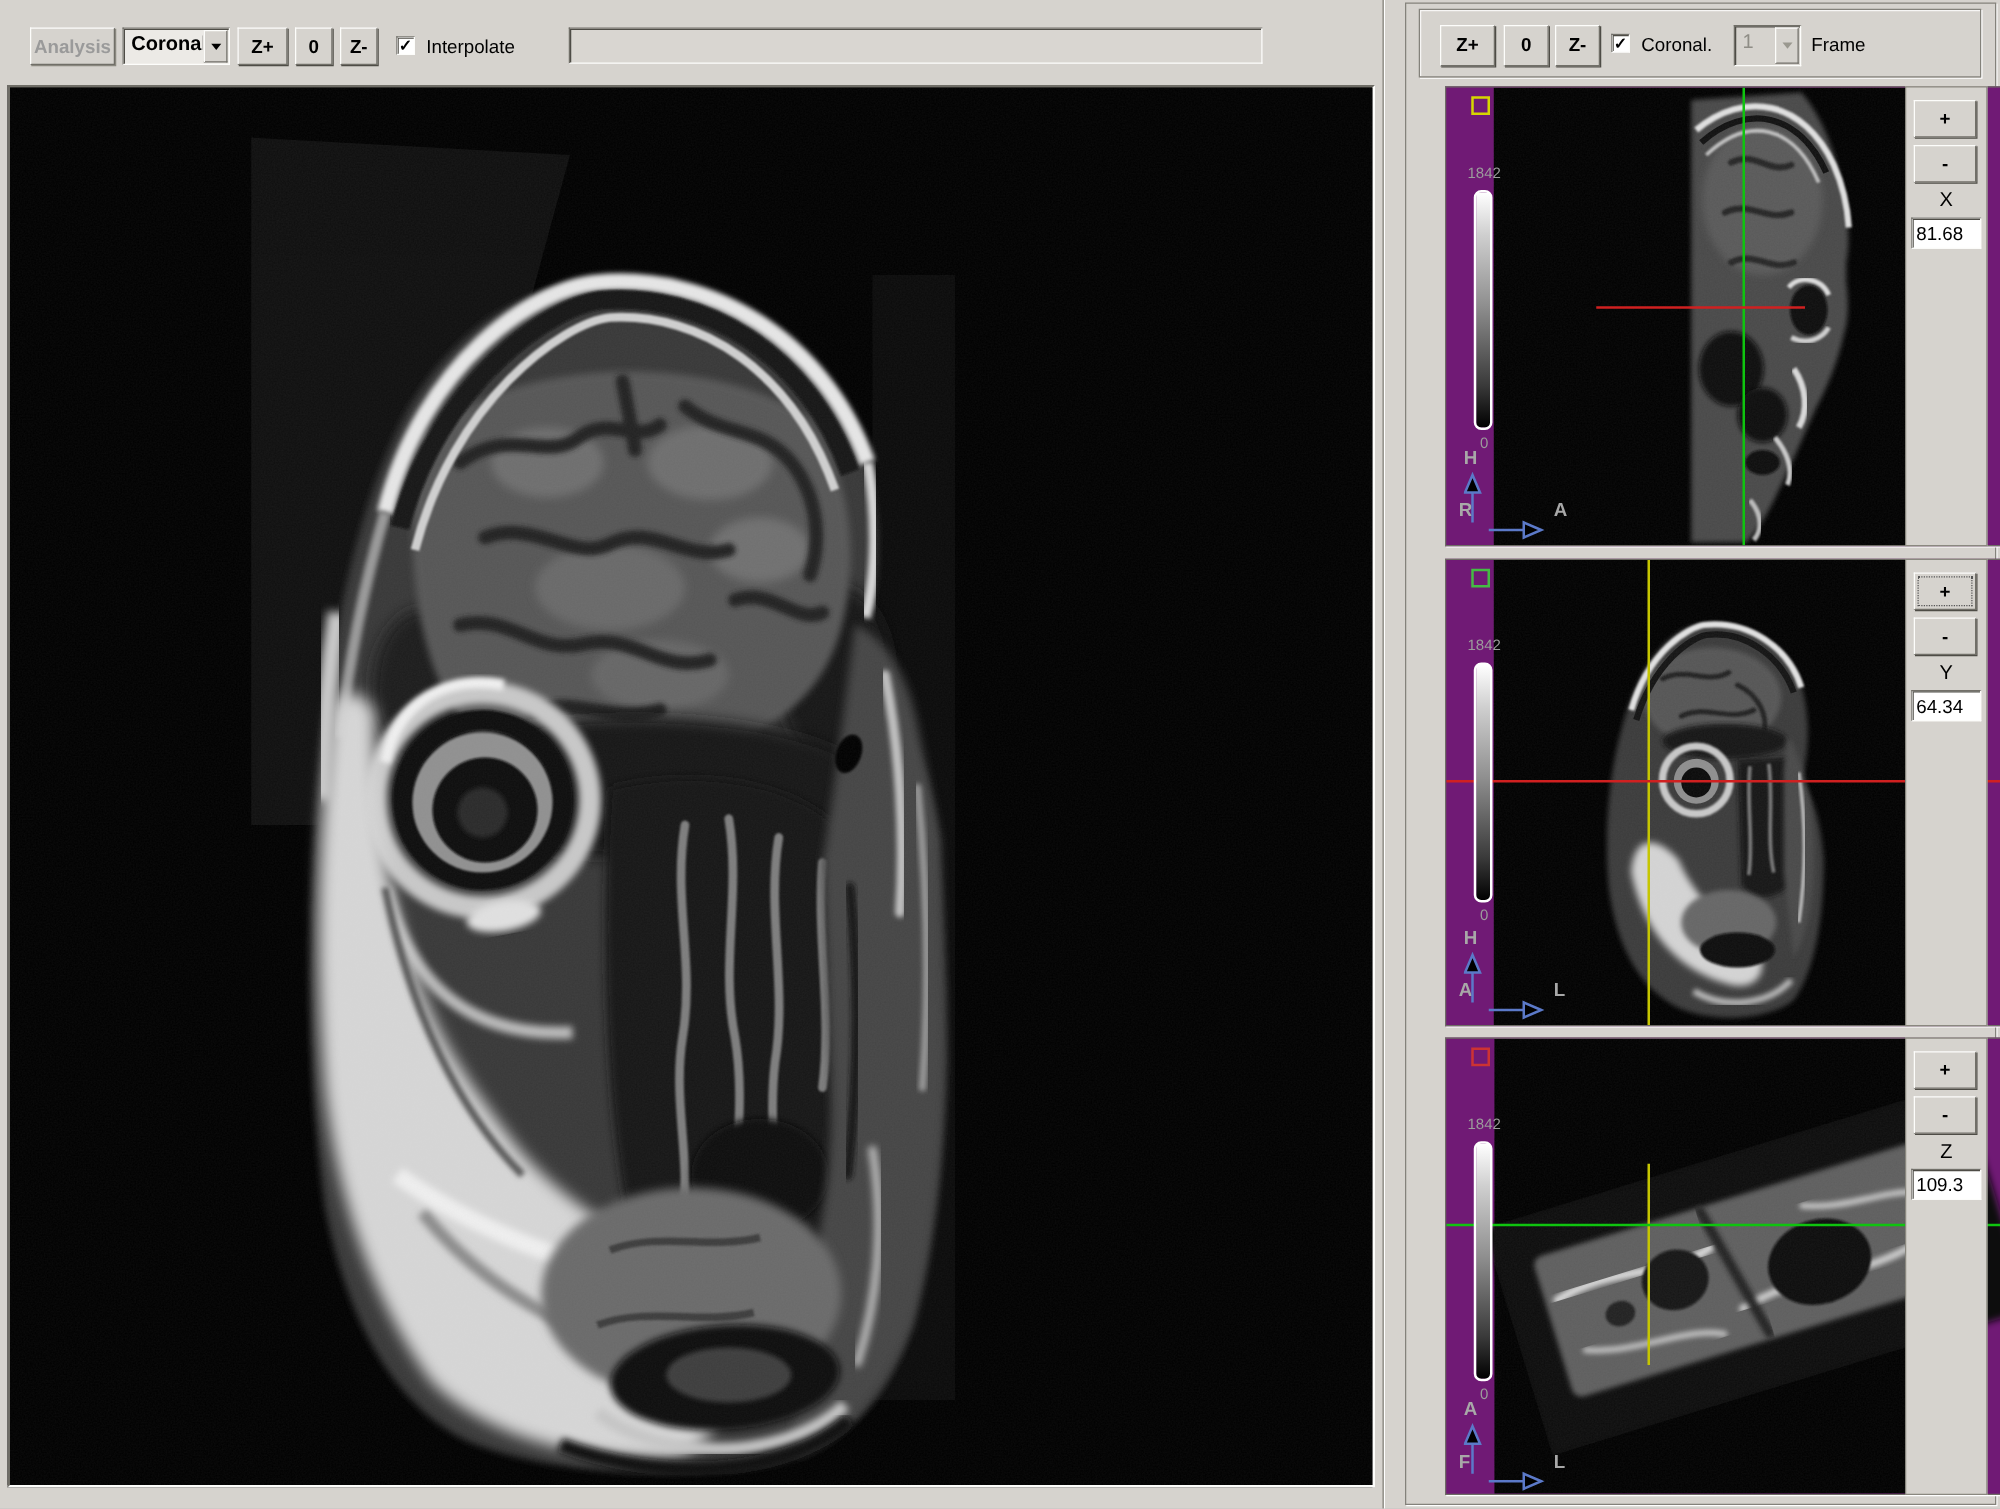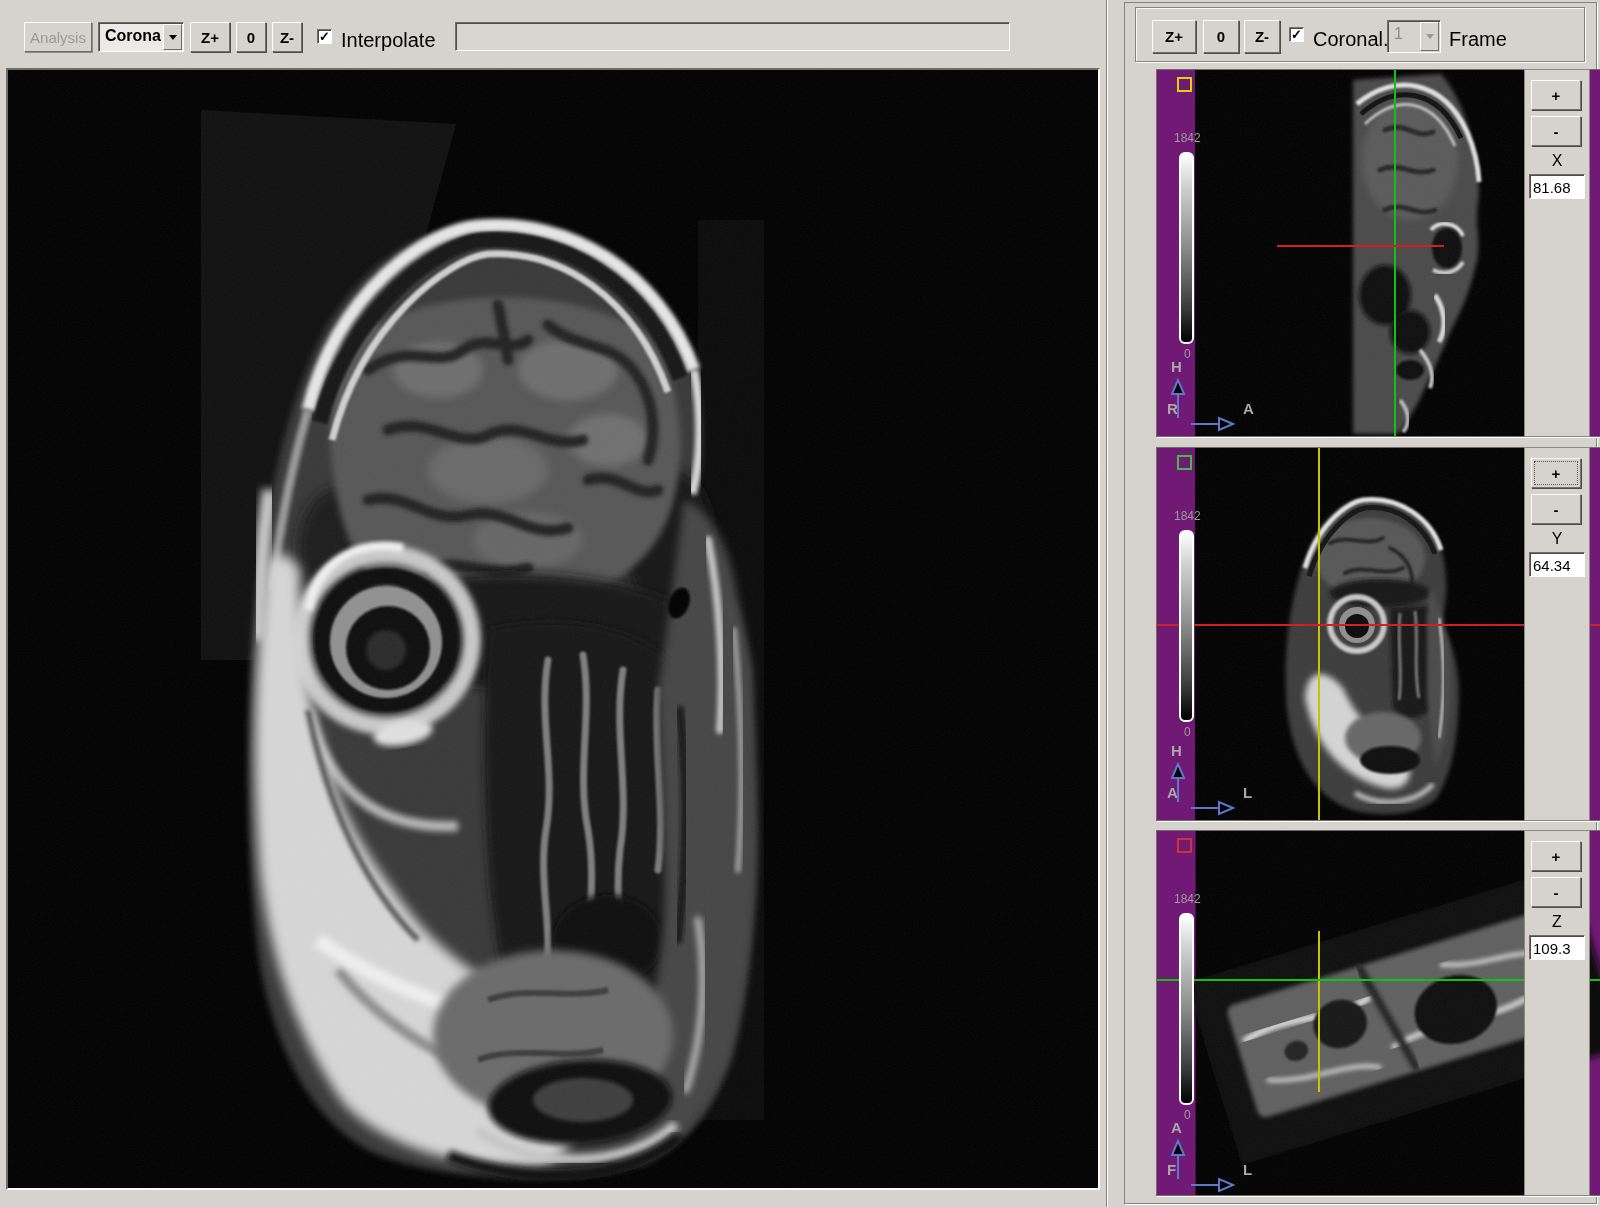--- a/index.html
+++ b/index.html
@@ -2,37 +2,37 @@
 <html><head>
 <meta charset="utf-8">
 <style>
   html,body{margin:0;padding:0;}
   .screen{position:relative;width:1600px;height:1207px;background:#d6d3ce;overflow:hidden;
           font-family:"Liberation Sans",sans-serif;color:#000;}
   
   .btn{position:absolute;display:flex;align-items:center;justify-content:center;
        background:#d6d3ce;border:1px solid;border-color:#fdfdfb #716f68 #716f68 #fdfdfb;
        box-shadow:1px 1px 0 #4e4c46;font-size:15px;font-weight:700;cursor:pointer;box-sizing:border-box;}
-  .btn.disabled{color:#9a9a9a;font-weight:400;box-shadow:1px 1px 0 #8a887f;}
+  .btn.disabled{color:#9a9a9a;font-weight:700;box-shadow:1px 1px 0 #8a887f;}
   .sunken{background:#d9d6d1;border:1px solid;border-color:#716f68 #fdfdfb #fdfdfb #716f68;
           box-shadow:inset 1px 1px 0 #4e4c46;box-sizing:border-box;}
   .combo{position:absolute;display:flex;align-items:stretch;background:#eceae6;
          border:1px solid;border-color:#716f68 #fdfdfb #fdfdfb #716f68;
          box-shadow:inset 1px 1px 0 #4e4c46;box-sizing:border-box;}
   .combo .val{flex:1;font-size:16px;font-weight:700;padding:4px 2px 0 6px;white-space:nowrap;overflow:hidden;}
   .combo.disabled{background:#d6d3ce;}
   .combo.disabled .val{color:#8f8d86;font-weight:400;}
   .arrowbtn{width:17px;margin:1px;background:#d6d3ce;border:1px solid;
             border-color:#fdfdfb #716f68 #716f68 #fdfdfb;display:flex;align-items:center;justify-content:center;}
   .tri{width:0;height:0;border-left:4px solid transparent;border-right:4px solid transparent;border-top:5px solid #000;}
   .combo.disabled .tri{border-top-color:#9a988f;}
   .cb{position:absolute;width:15px;height:15px;background:#fff;border:1px solid;
       border-color:#716f68 #fdfdfb #fdfdfb #716f68;box-shadow:inset 1px 1px 0 #4e4c46;
       display:flex;align-items:center;justify-content:center;font-size:13px;font-weight:700;line-height:1;box-sizing:border-box;}
-  .lbl{position:absolute;font-size:20px;white-space:nowrap;}
+  .lbl{position:absolute;font-size:15px;white-space:nowrap;}
   .valbox{position:absolute;background:#fff;border:1px solid;border-color:#716f68 #fdfdfb #fdfdfb #716f68;
           box-shadow:inset 1px 1px 0 #4e4c46;font-family:"Liberation Sans",sans-serif;
           font-size:15px;padding:2px 1px 0 3px;box-sizing:border-box;}
   
   .left-sect{position:absolute;left:0;top:0;width:1106px;height:1207px;border-right:1px solid #84827b;box-shadow:1px 0 0 #fff;}
   .mainview{position:absolute;left:6px;top:68px;width:1094px;height:1122px;background:#000;
             border:2px solid;border-color:#6f6d66 #fdfdfb #fdfdfb #6f6d66;box-sizing:border-box;overflow:hidden;}
   .right-sect{position:absolute;left:1124px;top:2px;width:473px;height:1202px;background:#d6d3ce;
               border:1px solid #84827b;box-shadow:1px 1px 0 #fff;box-sizing:border-box;}
   .groupbox{position:absolute;left:10px;top:4px;width:450px;height:55px;

